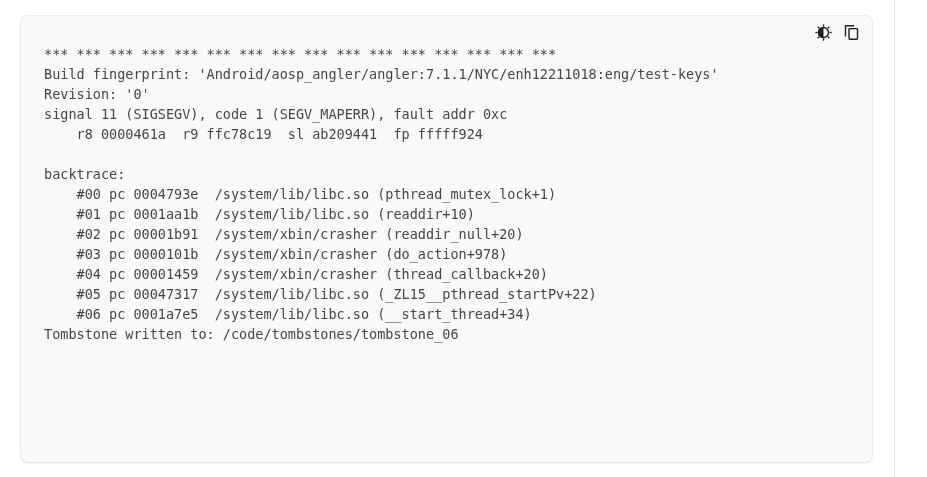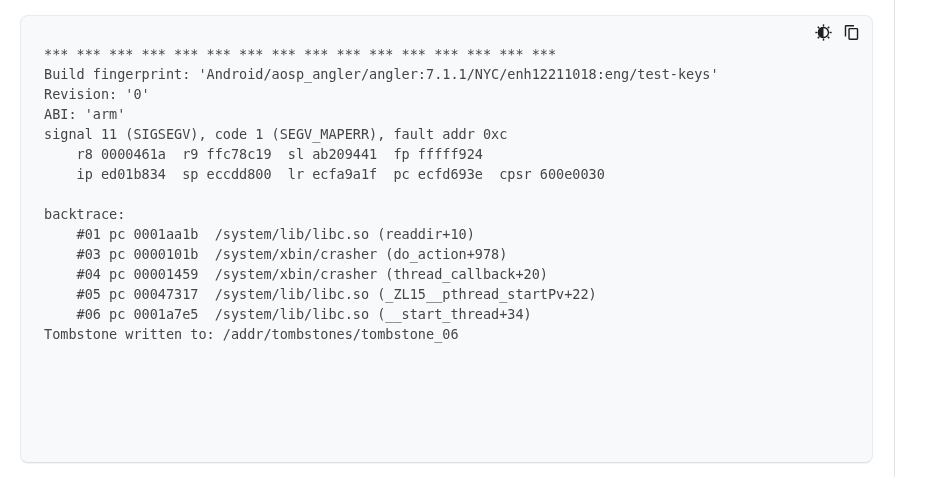--- a/index.html
+++ b/index.html
@@ -112,31 +112,31 @@
             </g>
           </svg>
         </span>
       </button>
     </div>
 
     <div class="code-pre">
       <div class="code-line">*** *** *** *** *** *** *** *** *** *** *** *** *** *** *** ***</div>
       <div class="code-line">Build fingerprint: 'Android/aosp_angler/angler:7.1.1/NYC/enh12211018:eng/test-keys'</div>
       <div class="code-line">Revision: '0'</div>
-      <div class="code-line">ABI: 'arm'</div>
       <div class="code-line">signal 11 (SIGSEGV), code 1 (SEGV_MAPERR), fault addr 0xc</div>
       <div class="code-line">    r8 0000461a  r9 ffc78c19  sl ab209441  fp fffff924</div>
-      <div class="code-line">    ip ed01b834  sp eccdd800  lr ecfa9a1f  pc ecfd693e  cpsr 600e0030</div>
       <div class="code-line"></div>
       <div class="code-line">backtrace:</div>
+      <div class="code-line">    #00 pc 0004793e  /system/lib/libc.so (pthread_mutex_lock+1)</div>
       <div class="code-line">    #01 pc 0001aa1b  /system/lib/libc.so (readdir+10)</div>
+      <div class="code-line">    #02 pc 00001b91  /system/xbin/crasher (readdir_null+20)</div>
       <div class="code-line">    #03 pc 0000101b  /system/xbin/crasher (do_action+978)</div>
       <div class="code-line">    #04 pc 00001459  /system/xbin/crasher (thread_callback+20)</div>
       <div class="code-line">    #05 pc 00047317  /system/lib/libc.so (_ZL15__pthread_startPv+22)</div>
       <div class="code-line">    #06 pc 0001a7e5  /system/lib/libc.so (__start_thread+34)</div>
-      <div class="code-line">Tombstone written to: /addr/tombstones/tombstone_06</div>
+      <div class="code-line">Tombstone written to: /code/tombstones/tombstone_06</div>
     </div>
 
   </div>
 
   <div class="column-divider"></div>
 
 </div>
 
 </body></html>

